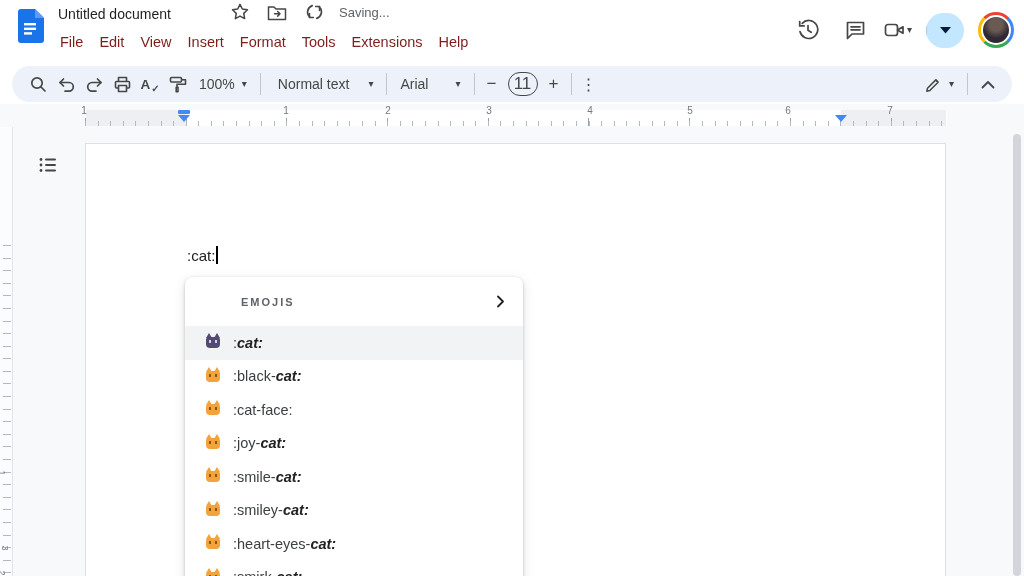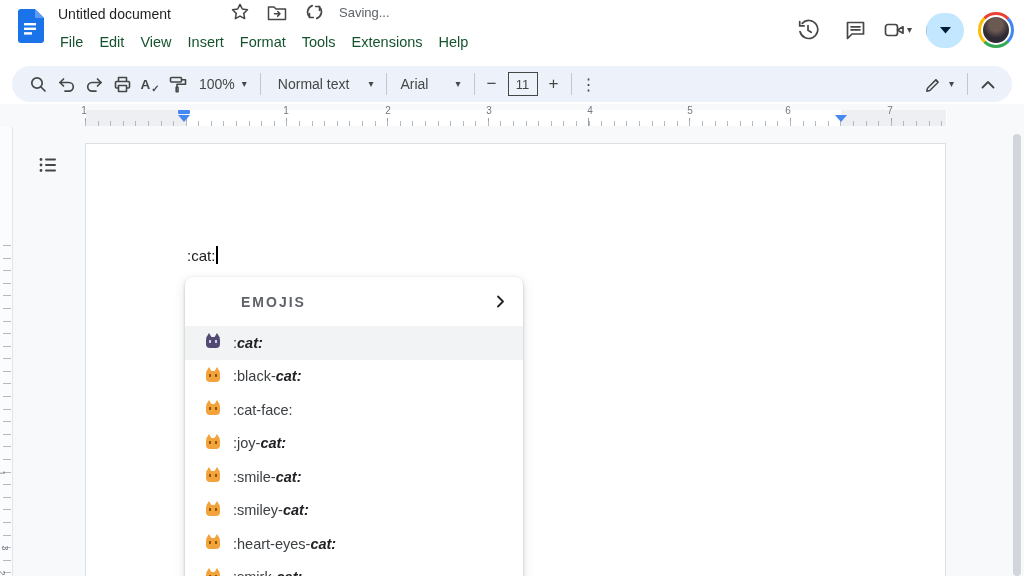--- a/index.html
+++ b/index.html
@@ -9,21 +9,21 @@
   svg { display:block; }
 
   
   .header { position:absolute; left:0; top:0; width:1024px; height:60px; background:#fff; z-index:5; }
   .docs-logo { position:absolute; left:18px; top:9px; }
   .doc-title { position:absolute; left:58px; top:6px; font-size:14px; color:#1f1f1f; }
   .title-icons { position:absolute; left:228px; top:0; display:flex; align-items:center; gap:13px; }
   .tic { width:24px; height:24px; display:flex; align-items:center; justify-content:center; border-radius:50%; }
   .saving-label { font-size:13px; color:#5f6368; }
   .menubar { position:absolute; left:52px; top:32px; display:flex; }
-  .menu-item { font-size:14.5px; color:#14532d; padding:2px 8px; border-radius:4px; cursor:default; }
+  .menu-item { font-size:14.5px; color:#7f1d1d; padding:2px 8px; border-radius:4px; cursor:default; }
   .hdr-right { position:absolute; right:10px; top:0; height:60px; display:flex; align-items:center; gap:8px; }
   .hic { width:40px; height:40px; display:flex; align-items:center; justify-content:center; border-radius:50%; }
   .cam-group { display:flex; align-items:center; gap:2px; margin-right:6px; }
   .caret { font-size:10px; color:#444746; line-height:1; }
   .share-btn { display:flex; align-items:center; height:35px; background:#c2e7ff; border-radius:18px; color:#001d35; overflow:hidden; }
   .share-main { display:flex; align-items:center; gap:9px; padding:0 14px 0 16px; height:100%; }
   .share-label { font-size:14px; font-weight:500; color:#001d35; }
   .share-sep { width:1px; height:35px; background:#a6c8dd; }
   .share-caret { padding:0 13px; height:100%; display:flex; align-items:center; }
   .avatar { width:36px; height:36px; border-radius:50%; margin-left:6px;
@@ -32,22 +32,22 @@
   .avatar-inner { width:30px; height:30px; border-radius:50%; border:2px solid #fff;
     background:radial-gradient(circle at 50% 30%, #6b5a52 0 28%, #2e2a33 60%); }
 
   
   .toolbar { position:absolute; left:12px; right:12px; top:66px; height:36px; background:#edf2fa;
     border-radius:18px; display:flex; align-items:center; padding:0 10px 0 12px; z-index:5; }
   .ibtn { width:28px; height:26px; display:flex; align-items:center; justify-content:center; border-radius:4px; flex:none; }
   .tdiv { width:1px; height:22px; background:#c4c7c5; margin:0 6px; flex:none; }
   .tlabel { font-size:14px; color:#444746; }
   .drop { display:flex; align-items:center; gap:7px; padding:0 7px; height:26px; border-radius:4px; flex:none; }
-  .fs-box { width:30px; height:24px; border:1.5px solid #444746; border-radius:0; display:flex;
-    align-items:center; justify-content:center; font-size:13px; color:#444746; margin:0 5px; }
+  .fs-box { width:30px; height:24px; border:1.5px solid #444746; border-radius:12px; display:flex;
+    align-items:center; justify-content:center; font-size:17px; color:#444746; margin:0 5px; }
   .pm { font-size:17px; color:#444746; width:22px; text-align:center; }
   .dots { font-size:16px; color:#444746; letter-spacing:0; width:22px; text-align:center; }
   .spellA { font-size:13.5px; font-weight:bold; color:#444746; position:relative; }
 
   
   .canvas { position:absolute; left:0; right:0; top:104px; bottom:0; background:#f8f9fa; }
   .hruler { position:absolute; left:0; top:108px; width:1024px; height:18px; }
   .hruler .strip { position:absolute; left:85px; top:2px; width:862px; height:16px; background:#fff; }
   .hruler .mshade { position:absolute; top:2px; height:16px; background:#edeff2; }
   .hticks { position:absolute; left:85px; width:862px; top:13px; height:5px;
@@ -71,21 +71,21 @@
 
   .typed { position:absolute; left:187px; top:246px; font-size:15px; color:#202124; }
   .cursor { display:inline-block; width:1.5px; height:18px; background:#000; margin-left:1px;
     vertical-align:text-bottom; animation:blink 1.2s steps(1) infinite; }
   @keyframes blink { 50% { opacity:0; } }
 
   
   .popup { position:absolute; left:185px; top:277px; width:338px; background:#fff; border-radius:8px;
     box-shadow:0 1px 3px rgba(60,64,67,.3), 0 4px 12px rgba(60,64,67,.15); z-index:6; padding-bottom:6px; }
   .popup-hd { height:49px; display:flex; align-items:center; padding:0 16px 0 18px; }
-  .popup-hd-label { font-size:14px; font-weight:600; letter-spacing:2px; color:#5f6368;padding-left:38px; }
+  .popup-hd-label { font-size:11px; font-weight:600; letter-spacing:2px; color:#5f6368;padding-left:38px; }
   .popup-hd-chev { margin-left:auto; }
   .erow { height:33.5px; display:flex; align-items:center; padding-left:21px; }
   .erow.selected { background:#f1f3f4; }
   .elabel { margin-left:13px; font-size:14.5px; color:#3c4043; }
   .elabel b { color:#202124;font-style:italic; }
   .cat-ic { width:14px; height:11px; border-radius:3px 3px 4px 4px; background:#f2a33c; position:relative; flex:none;
     background-image:radial-gradient(circle at 4px 4.5px,#8a5200 1.1px,transparent 1.4px),
                      radial-gradient(circle at 10px 4.5px,#8a5200 1.1px,transparent 1.4px); }
   .cat-ic::before,.cat-ic::after { content:""; position:absolute; top:-4px; width:0; height:0;
     border-left:3.5px solid transparent; border-right:3.5px solid transparent; border-bottom:5px solid #f2a33c; }

